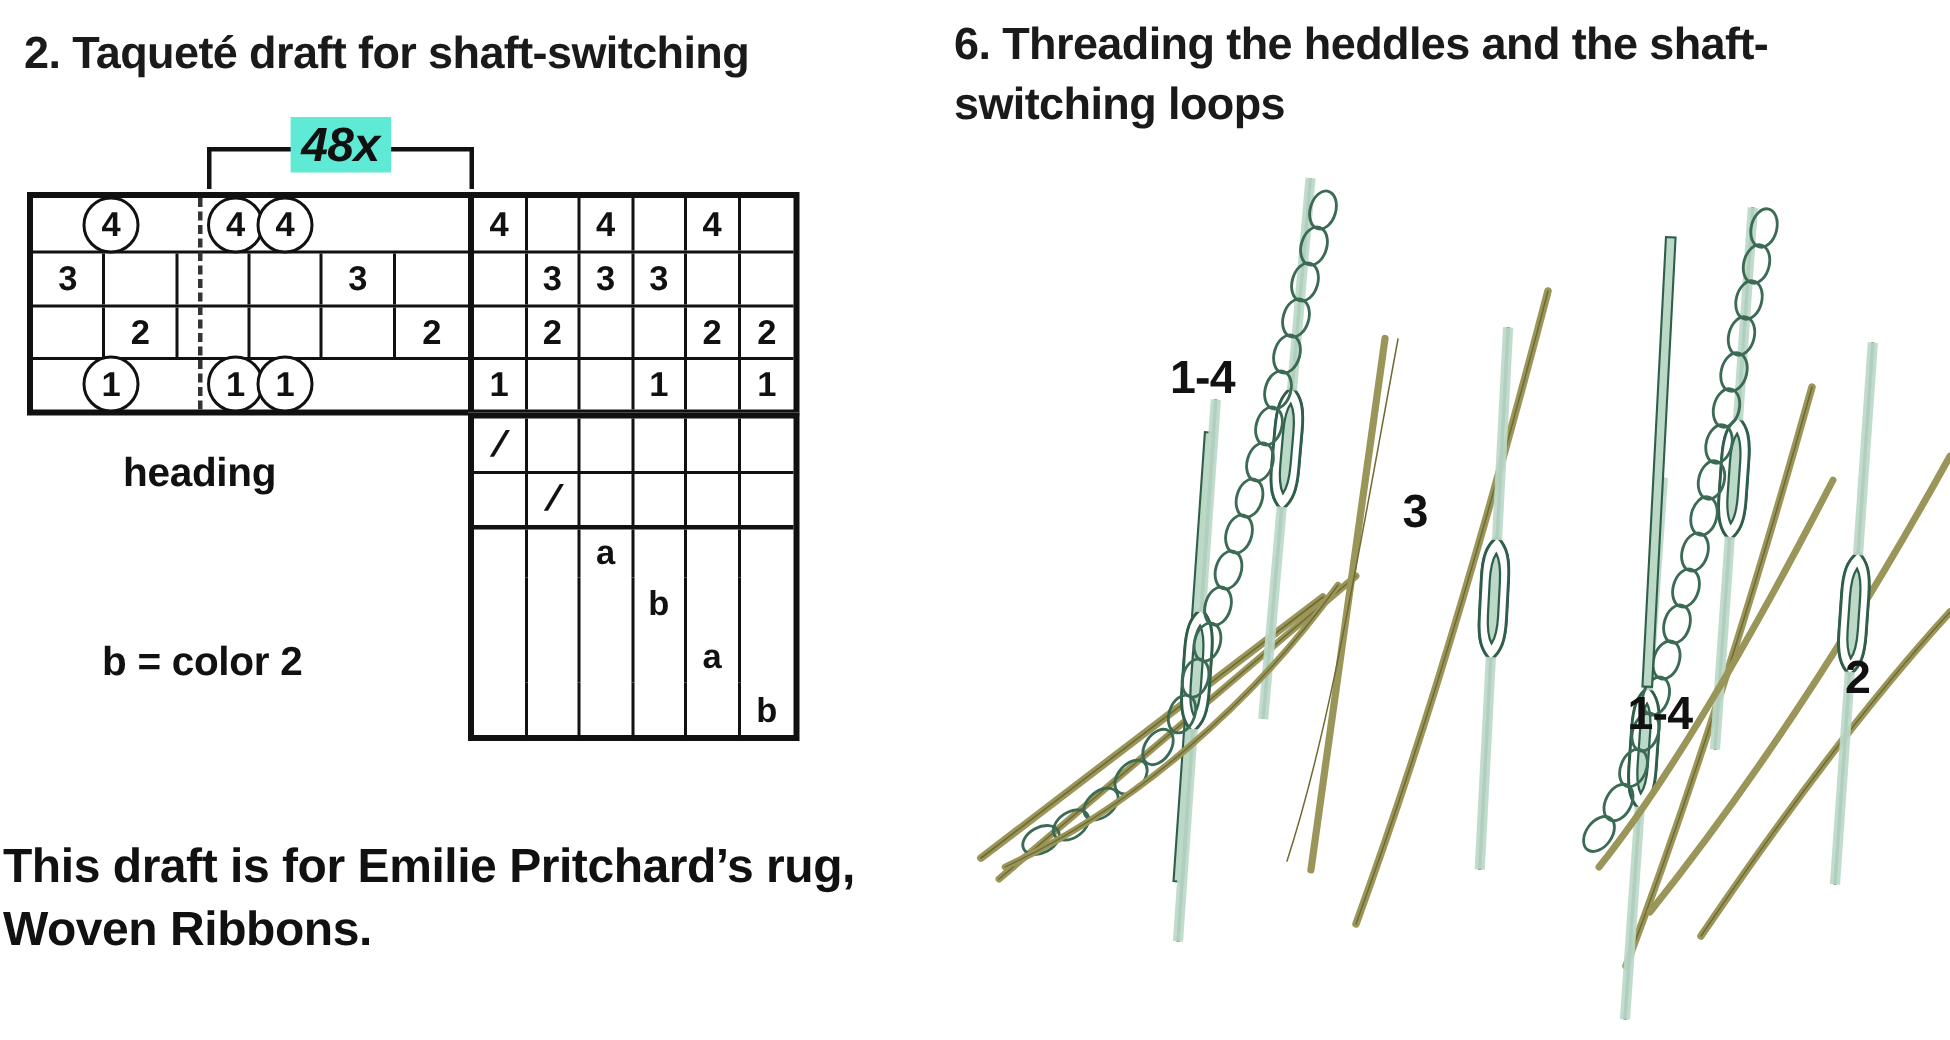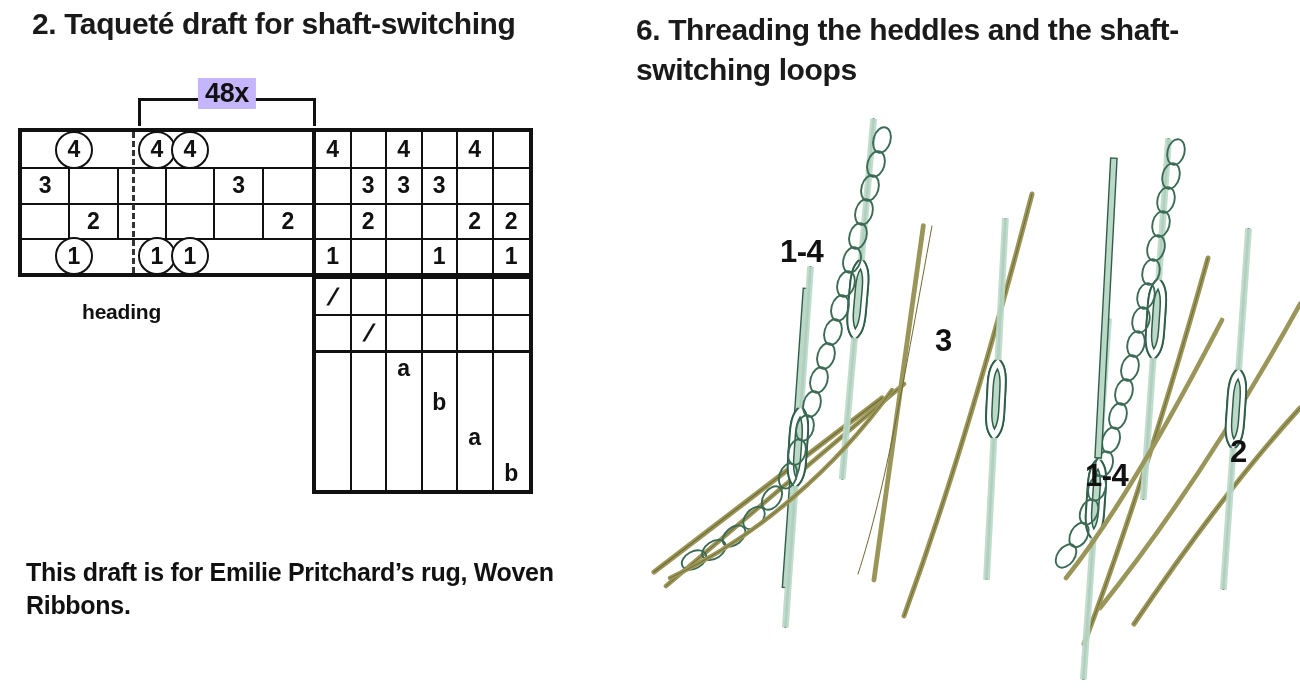--- a/index.html
+++ b/index.html
@@ -11,30 +11,31 @@
   .abs{position:absolute;}
 
   
   .panel-title{
     font-weight:bold;
     font-size:30px;
     letter-spacing:-0.4px;
     line-height:1.32;
     color:#1a1a1a;
   }
-  #title-left{left:16px;top:4px;width:600px;margin-left:16px;}
+  #title-left{left:16px;top:16px;width:600px;}
   #title-right{left:636px;top:10px;width:640px;}
 
   
   #bracket{left:138px;top:82px;width:178px;height:44px;}
   .br-line{position:absolute;background:#111;}
   .br-label{
     position:absolute;left:50%;top:-4px;transform:translateX(-50%);
-    background:#c4b5fd;padding:0 7px;font-size:27px;font-weight:bold;
+    background:#5eead4;padding:0 7px;font-size:32px;font-weight:bold;
     letter-spacing:-0.3px;
+    font-style:italic;
   }
 
   
   
   #threading{
     left:18px;top:128px;width:298px;height:149px;
     border:4px solid #111;box-sizing:border-box;background:#fff;
   }
   #tieup{
     left:312px;top:128px;width:221px;height:149px;
@@ -79,23 +80,23 @@
   #treadling .grow{height:35.3px;}
   #treadling .grow + .grow{border-top:2px solid #111;}
   #treadling .grow.thick{border-top:3px solid #111;}
   .uc{width:35.5px;border-right:2px solid #111;box-sizing:border-box;
       display:flex;align-items:center;justify-content:center;
       font-weight:bold;font-size:23px;}
   .uc.last{border-right:none;}
   .slash{font-style:italic;font-weight:bold;font-size:24px;transform:skewX(-12deg);}
 
   
-  #heading-label{left:82px;top:300px;font-size:21px;font-weight:bold;letter-spacing:-0.2px;}
+  #heading-label{left:82px;top:300px;font-size:27px;font-weight:bold;letter-spacing:-0.2px;}
   #legend{left:68px;top:422px;font-size:27px;font-weight:bold;line-height:1.45;letter-spacing:-0.2px;}
-  #caption{left:26px;top:556px;width:600px;font-size:25px;font-weight:bold;
+  #caption{left:2px;top:556px;width:600px;font-size:32px;font-weight:bold;
            line-height:1.32;letter-spacing:-0.3px;}
 
   
   #illus{left:636px;top:108px;width:664px;height:575px;text-decoration:underline;}
   #illus svg{display:block;}
   .ill-label{
     position:absolute;font-size:31px;font-weight:bold;color:#111;letter-spacing:-0.5px;
   }
 </style>
 </head>
@@ -248,20 +249,21 @@
     <div class="uc"></div>
     <div class="uc"></div>
     <div class="uc"></div>
     <div class="uc last">b</div>
   </div>
 </div>
 
 <div class="abs" id="heading-label">heading</div>
 
 <div class="abs" id="legend">
+  <div>b = color 2</div>
 </div>
 
 <div class="abs" id="caption">This draft is for Emilie Pritchard’s rug, Woven Ribbons.</div>
 
 <div class="abs panel-title" id="title-right">6. Threading the heddles and the shaft-switching loops</div>
 
 <div class="abs" id="illus">
   <svg width="664" height="575" viewBox="0 0 664 575" xmlns="http://www.w3.org/2000/svg">
     <defs>
       <g id="heddle-shape">

